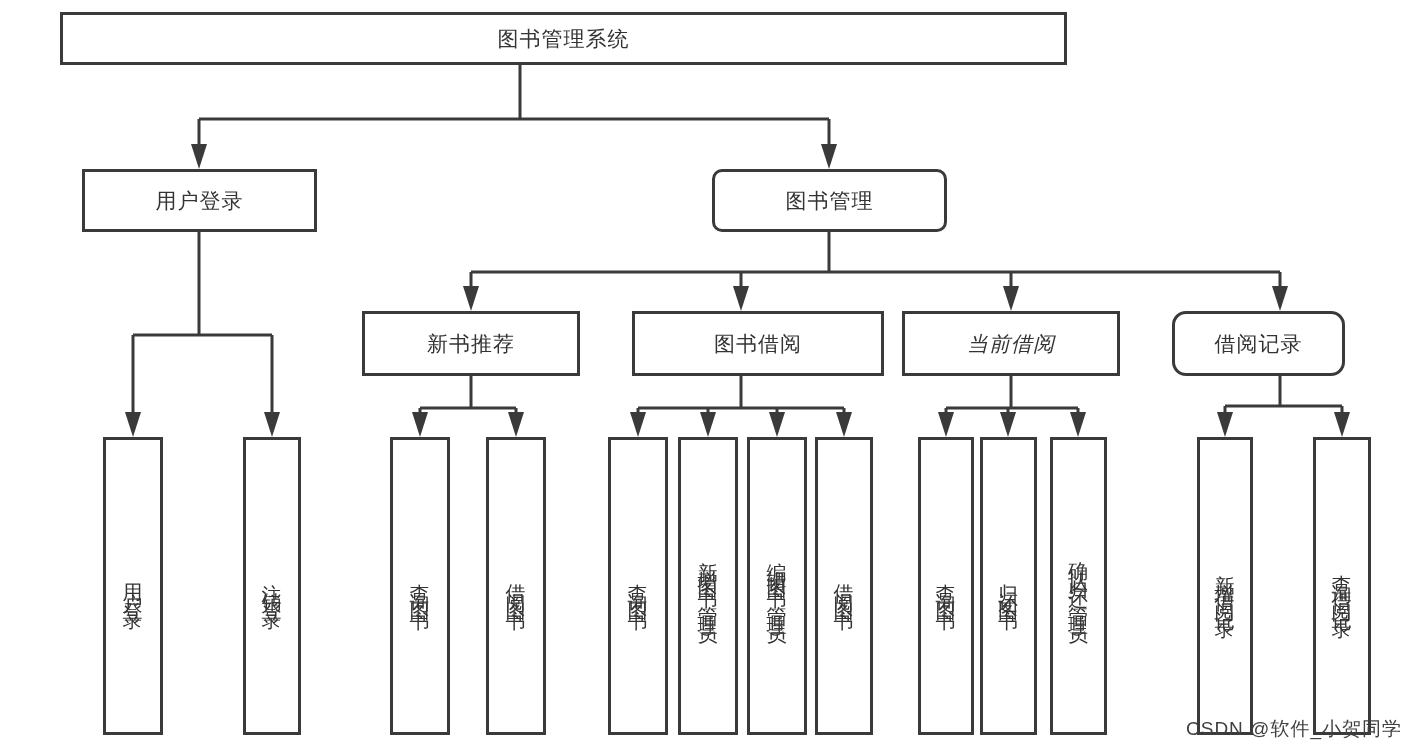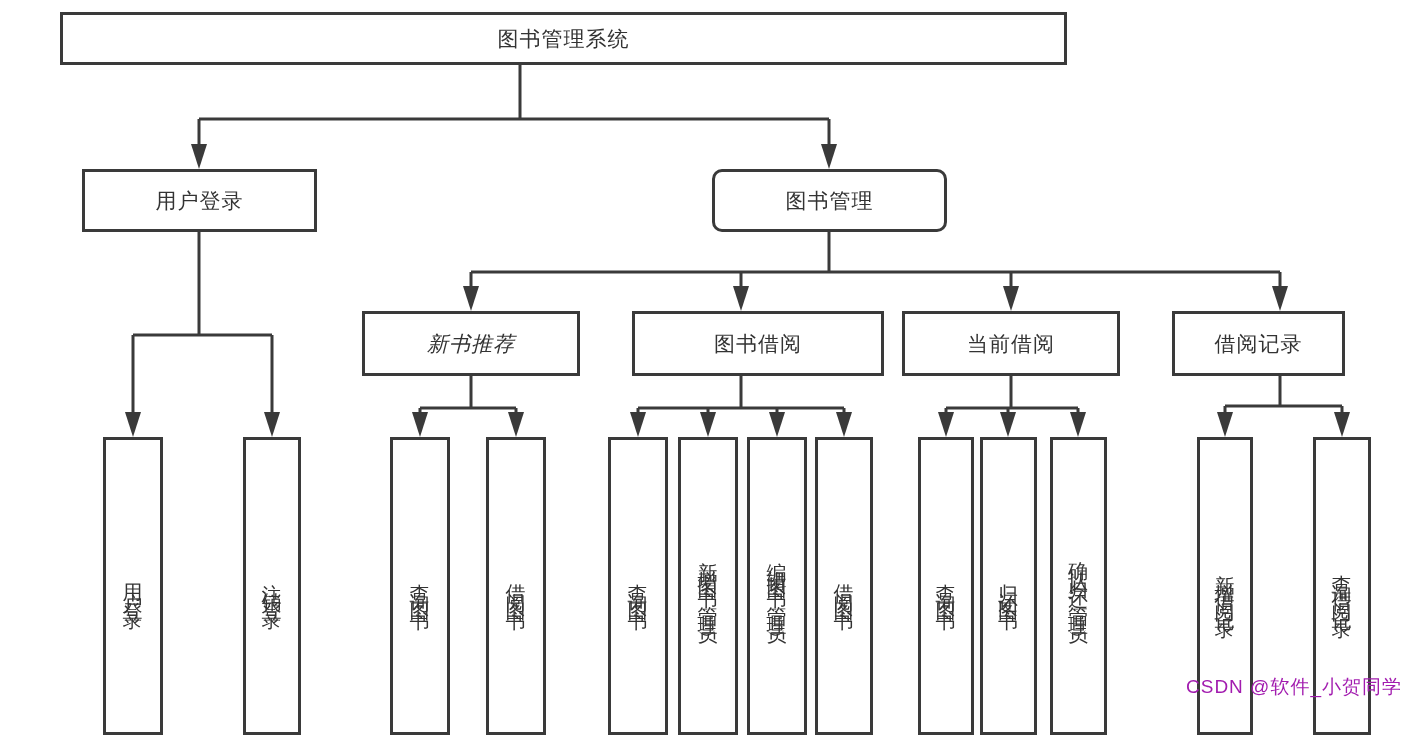--- a/index.html
+++ b/index.html
@@ -34,23 +34,23 @@
     text-orientation: mixed;
     font-size: 20px;
     letter-spacing: 9px;
     line-height: 1;
     color: #333333;
     white-space: nowrap;
   }
   .watermark {
     position: absolute;
     left: 1186px;
-    top: 674px;
+    top: 716px;
     font-size: 19px;
-    color: #a21caf;
+    color: #404040;
     z-index: 5;
     white-space: nowrap;
     letter-spacing: 1px;
   }
 </style>
 </head>
 <body>
 
 <div id="stage">
 
@@ -105,30 +105,30 @@
     <span>图书管理系统</span>
   </div>
 
   <div class="node hnode" style="left:82px; top:169px; width:235px; height:63px;">
     <span>用户登录</span>
   </div>
   <div class="node hnode" style="left:712px; top:169px; width:235px; height:63px;border-radius:10px;">
     <span>图书管理</span>
   </div>
 
-  <div class="node hnode" style="left:362px; top:311px; width:218px; height:65px;font-style:italic;">
+  <div class="node hnode" style="left:362px; top:311px; width:218px; height:65px;">
     <span>新书推荐</span>
   </div>
   <div class="node hnode" style="left:632px; top:311px; width:252px; height:65px;">
     <span>图书借阅</span>
   </div>
-  <div class="node hnode" style="left:902px; top:311px; width:218px; height:65px;">
+  <div class="node hnode" style="left:902px; top:311px; width:218px; height:65px;font-style:italic;">
     <span>当前借阅</span>
   </div>
-  <div class="node hnode" style="left:1172px; top:311px; width:173px; height:65px;">
+  <div class="node hnode" style="left:1172px; top:311px; width:173px; height:65px;border-radius:14px;">
     <span>借阅记录</span>
   </div>
 
   <div class="node vnode" style="left:103px; top:437px; width:60px; height:298px;">
     <span>用户登录</span>
   </div>
   <div class="node vnode" style="left:243px; top:437px; width:58px; height:298px;">
     <span>注销登录</span>
   </div>
 

